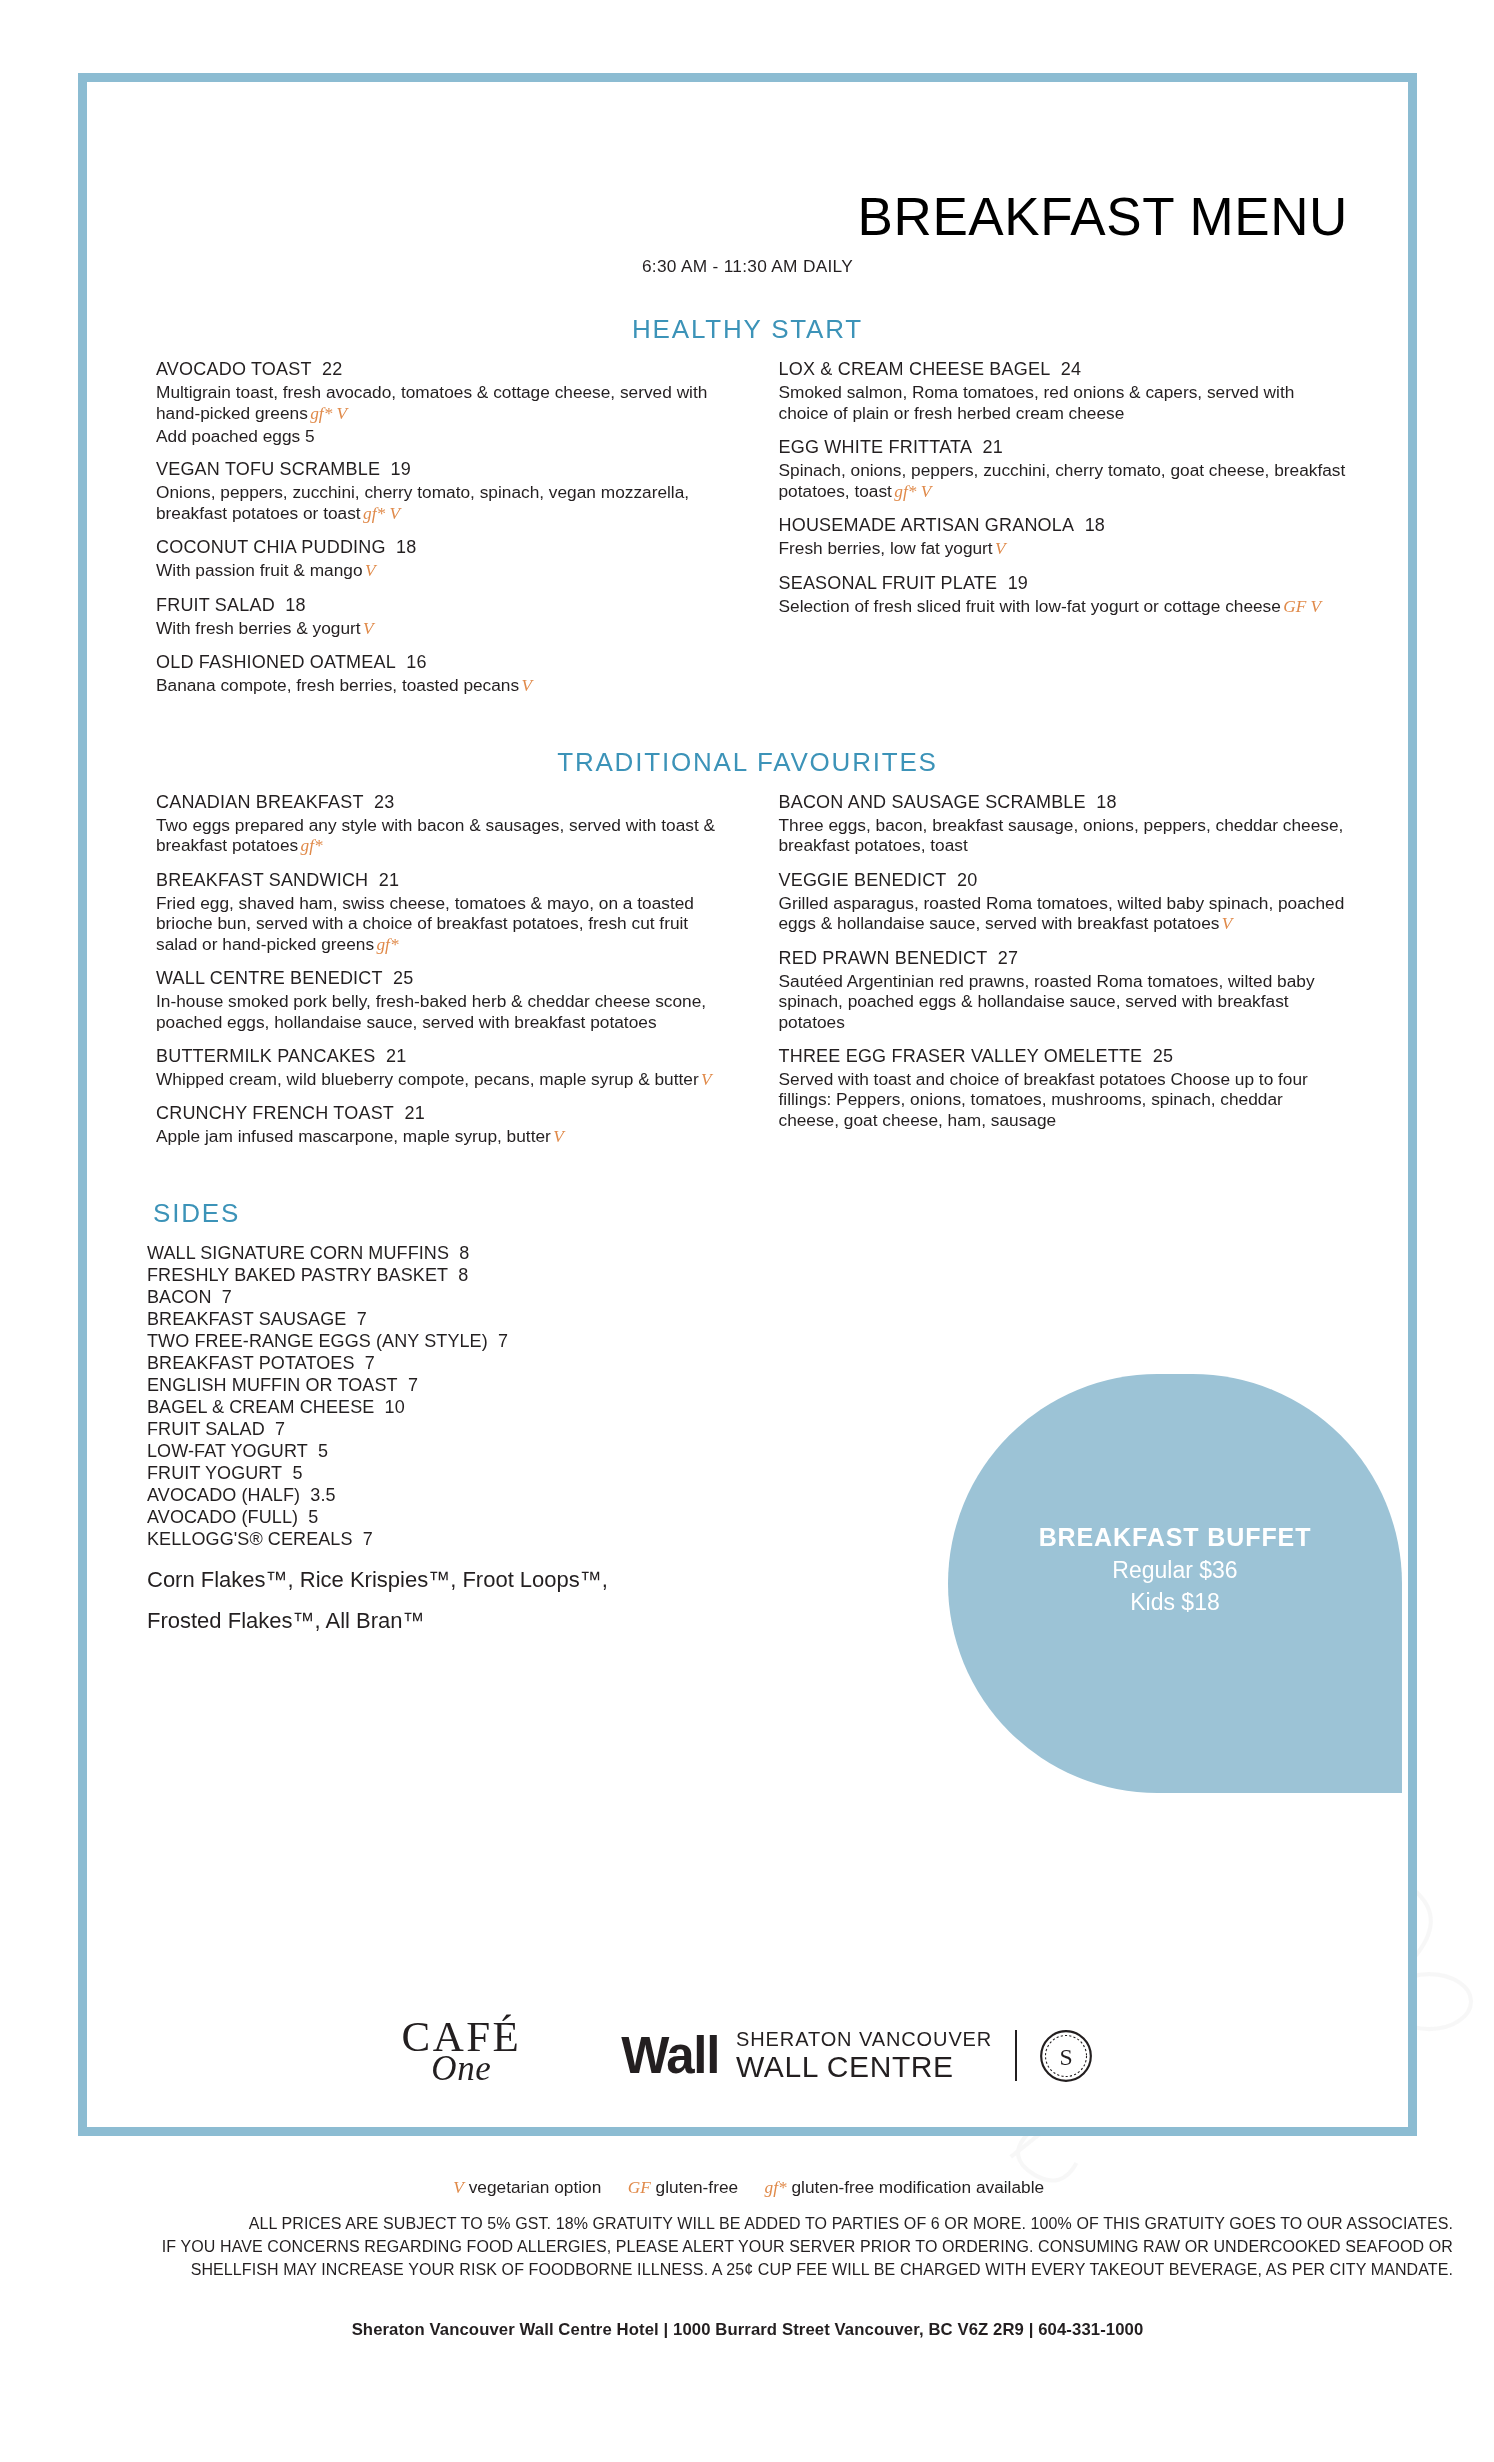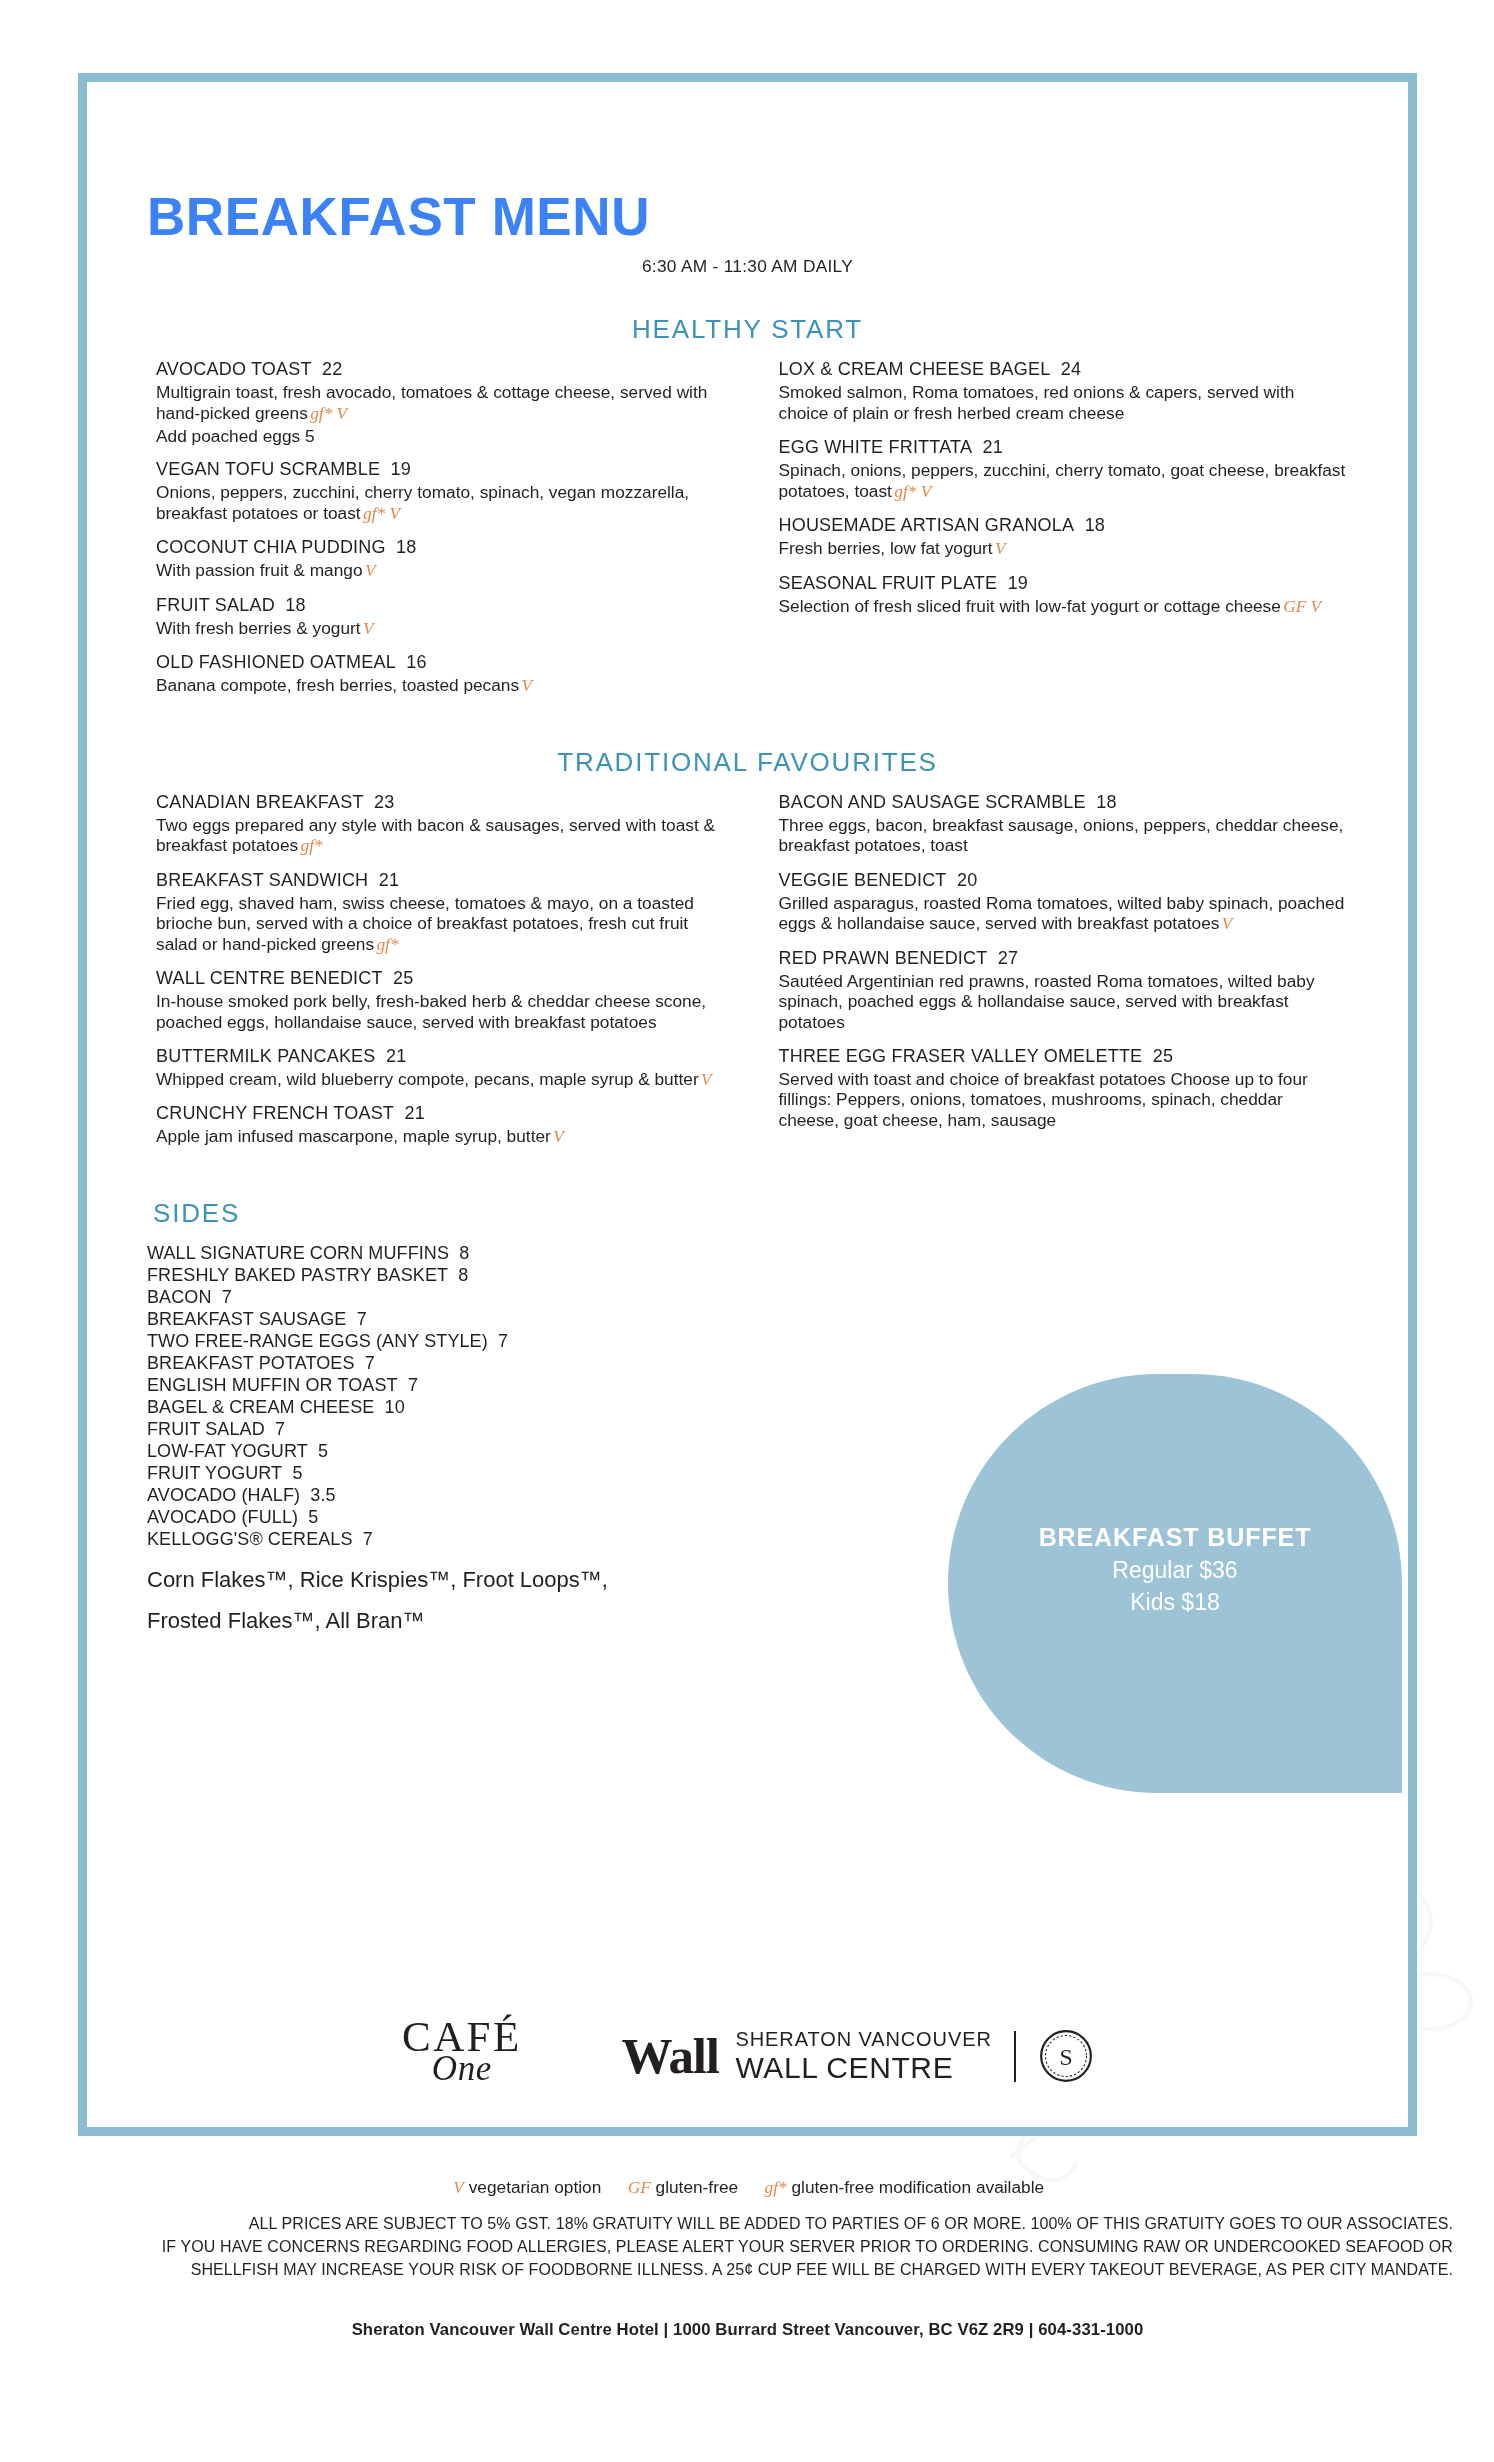--- a/index.html
+++ b/index.html
@@ -47,25 +47,25 @@
 
   .inner {
     position: relative;
     width: 100%;
     height: 100%;
     box-sizing: border-box;
     padding: 42px 60px 0 60px;
   }
 
   .menu-title {
-    text-align: left;
+    text-align: right;
     font-size: 53px;
-    font-weight: bold;
+    font-weight: normal;
     letter-spacing: 0.6px;
-    color: #3b82f6;
+    color: #000000;
     line-height: 1.0;
     margin: 66px 0 0 0;
   }
   .menu-hours {
     text-align: center;
     font-size: 17.3px;
     letter-spacing: 0.3px;
     color: #231f20;
     margin-top: 13px;
   }
@@ -189,21 +189,21 @@
   .wall-logo {
     display: flex;
     align-items: center;
     gap: 16.7px;
   }
   .wall-word {
     font-size: 51px;
     font-weight: bold;
     letter-spacing: -1.2px;
     color: #231f20;
-    font-family: Liberation Serif, serif;
+    font-family: Liberation Sans, sans-serif;
   }
   .wall-stack {
     line-height: 1.0;
   }
   .wall-stack .l1 {
     font-size: 20px;
     letter-spacing: 0.9px;
     color: #231f20;
   }
   .wall-stack .l2 {

